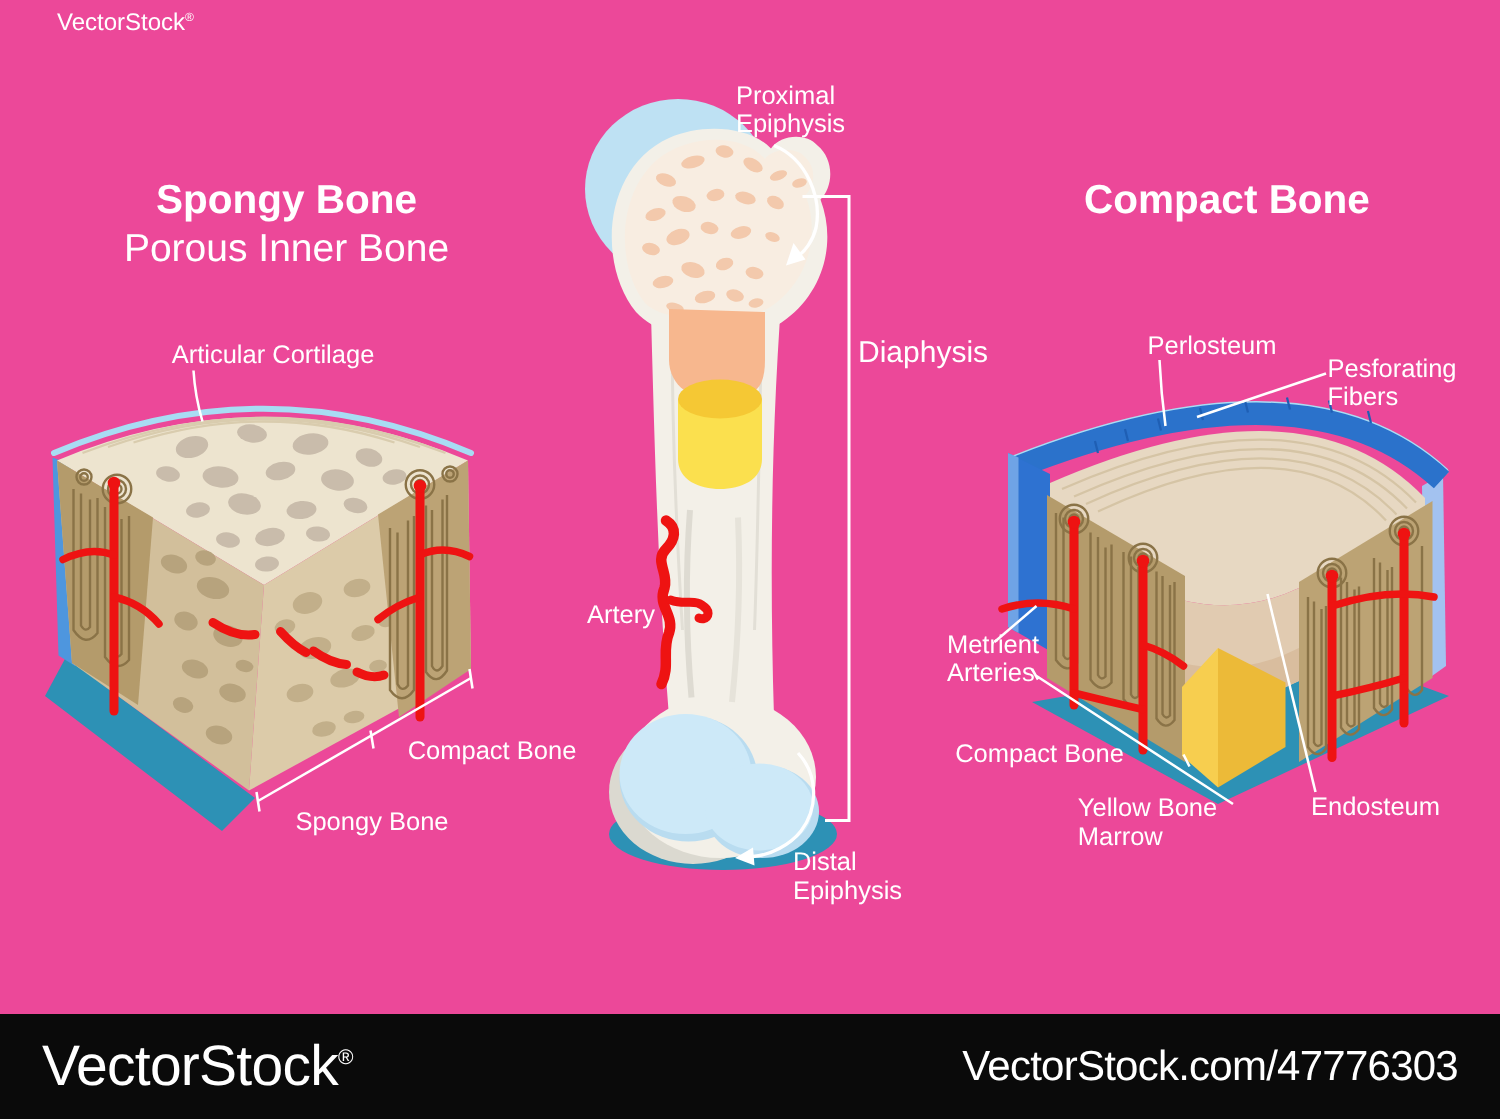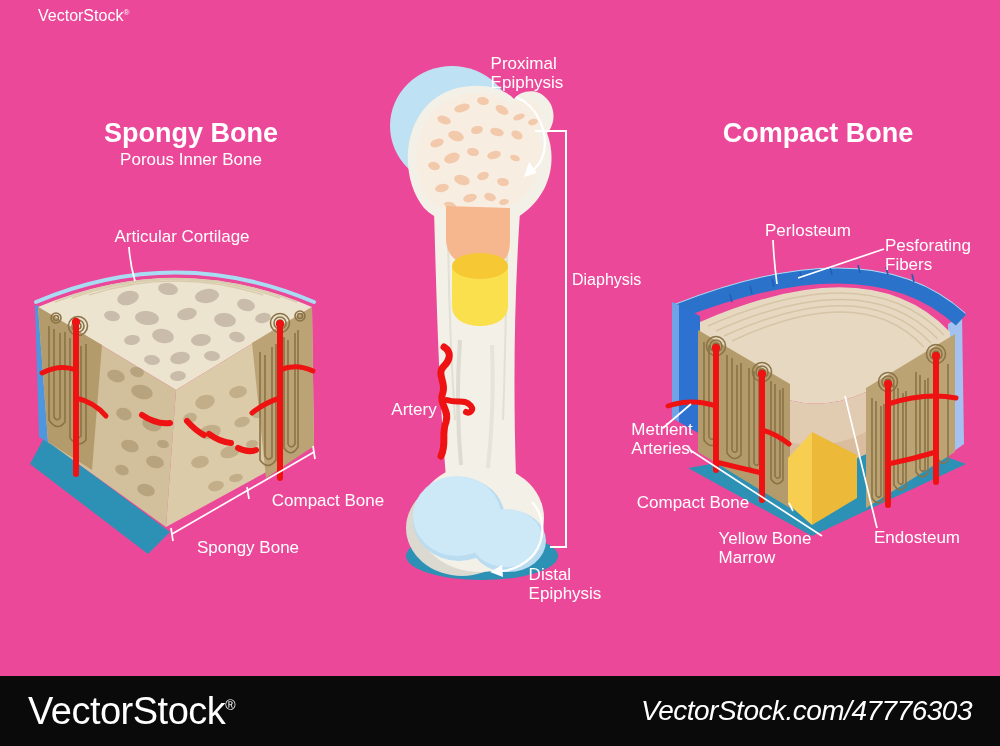--- a/index.html
+++ b/index.html
@@ -1,30 +1,30 @@
 <!DOCTYPE html>
 <html><head>
 <meta charset="utf-8">
 <style>
   html,body{margin:0;padding:0;}
   .stage{position:relative;width:1000px;height:746px;background:#ec4899;overflow:hidden;
          font-family:"Liberation Sans",sans-serif;}
   .lbl{position:absolute;color:#fff;font-size:17px;line-height:19px;
        transform:translateX(-50%);white-space:nowrap;}
-  .lbl-left{position:absolute;color:#fff;font-size:16px;line-height:19px;text-align:right;white-space:nowrap;margin-top:44px;}
+  .lbl-left{position:absolute;color:#fff;font-size:20px;line-height:19px;text-align:right;white-space:nowrap;}
   .title{position:absolute;color:#fff;font-size:27px;font-weight:bold;transform:translateX(-50%);white-space:nowrap;}
-  .subtitle{position:absolute;color:#fff;font-size:17px;transform:translateX(-50%);white-space:nowrap;}
+  .subtitle{position:absolute;color:#fff;font-size:26px;transform:translateX(-50%);white-space:nowrap;}
   .wm-top{position:absolute;left:38px;top:7px;color:#fff;font-size:16px;}
   .wm-top sup{font-size:8px;}
   .footer{position:absolute;left:0;bottom:0;width:100%;height:70px;background:#0A0A0A;
           display:flex;justify-content:space-between;align-items:center;box-sizing:border-box;
           padding:0 28px;}
   .footer .brand{color:#fff;font-size:38px;letter-spacing:-0.5px;}
   .footer .brand sup{font-size:14px;}
-  .footer .credit{color:#fff;font-size:28px;letter-spacing:-0.5px;font-style:italic;}
+  .footer .credit{color:#fff;font-size:28px;letter-spacing:-0.5px;}
   svg{position:absolute;}
 </style>
 </head>
 <body>
 
 <div class="stage">
 
   <svg style="left:15px;top:238px" width="380" height="330" viewBox="15 238 380 330">
     <path d="M44,438 L170,532 L148,554 L30,464 Z" fill="#2D91B5"></path>
     <path d="M36,302 Q176,243 314,302" fill="none" stroke="#A8DCF3" stroke-width="4" stroke-linecap="round"></path>

